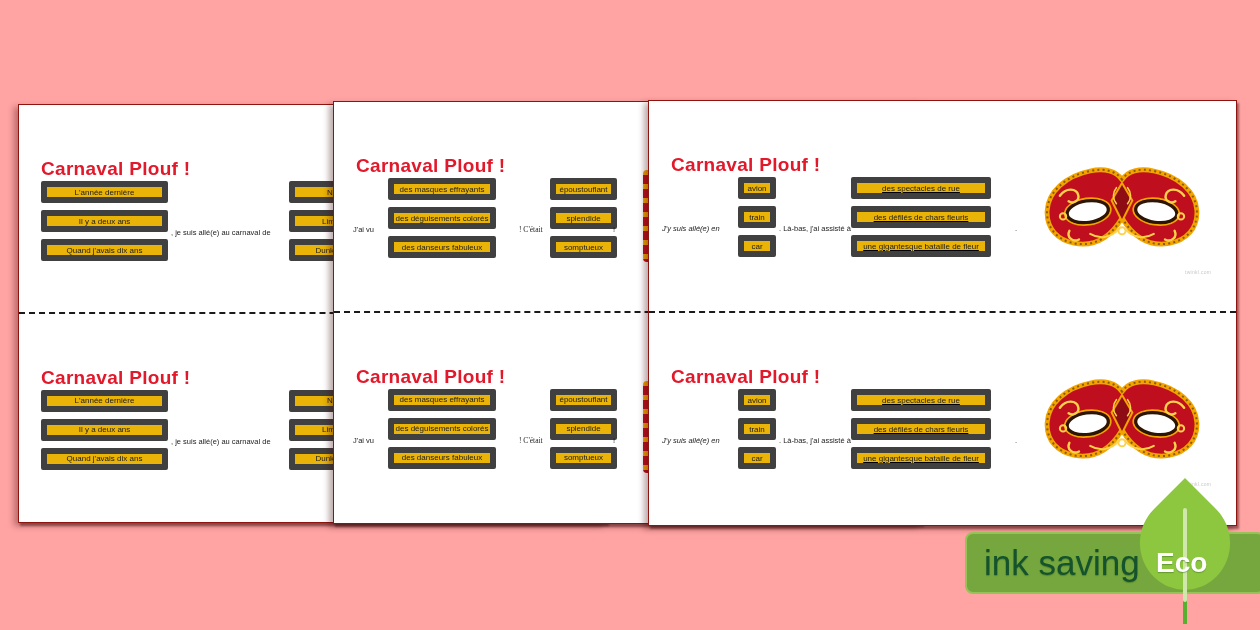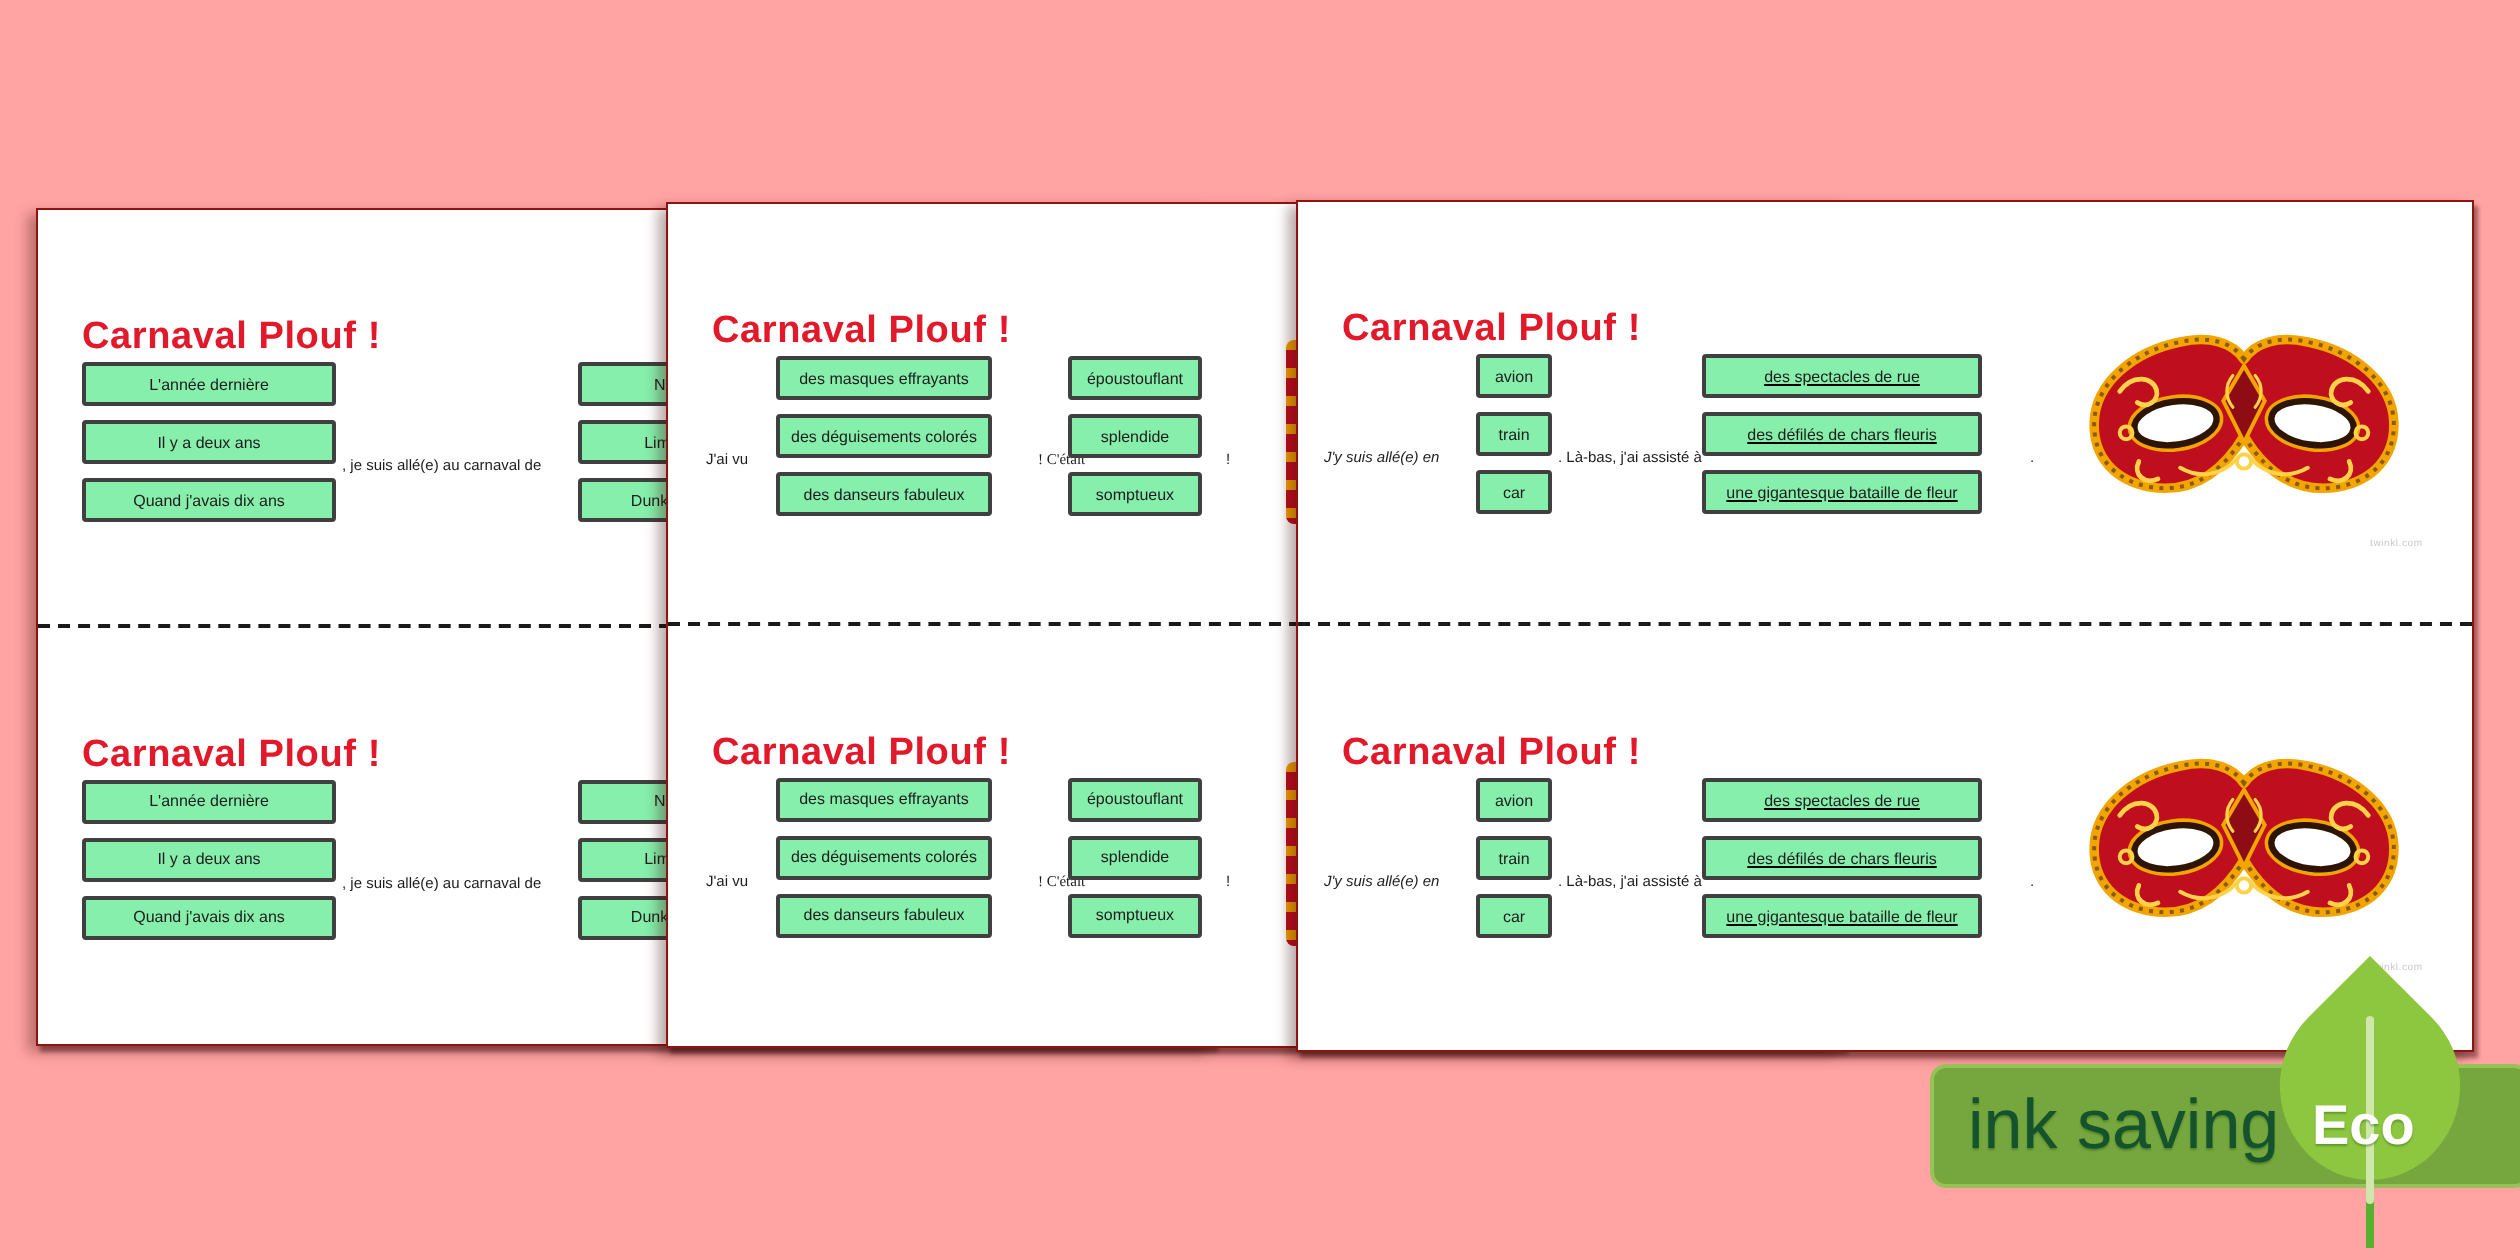--- a/index.html
+++ b/index.html
@@ -26,40 +26,40 @@
   .card.bottom { top:50%; }
 
   .title {
     position:absolute; left:22px; top:30px;
     font-size:19px; font-weight:bold; letter-spacing:0.3px;
     color:#e2182b; white-space:nowrap;margin-top:23px;
   }
 
   .col { position:absolute; top:76px; display:flex; flex-direction:column; gap:7px; }
   .opt {
-    height:22px; background:#86efac;
-    border:2px solid #404040; border-radius:2px;
+    height:22px; background:#eab308;
+    border:6px solid #404040; border-radius:2px;
     display:flex; align-items:center; justify-content:center;
     font-size:8px; color:#1c1c1c; white-space:nowrap; overflow:hidden;
   }
   .txt {
     position:absolute; top:110px; line-height:12px;
     font-size:7.5px; color:#1c1c1c; white-space:nowrap;margin-top:12px;
   }
 
   
   #page1 .time-col { left:22px;  width:127px; }
   #page1 .p1-connector { left:152px; }
   #page1 .city-col { left:270px; width:92px; }
 
   
   #page2 .p2-lead { left:19px;text-align:right; }
   #page2 .sight-col { left:54px; width:108px; }
   #page2 .p2-connector { left:185px;font-family:Liberation Serif, serif; }
-  #page2 .adj-col { left:200px; width:67px; }
+  #page2 .adj-col { left:216px; width:67px; }
   #page2 .p2-end { left:279px; }
   #page2 .mask-sliver {
     position:absolute; left:309px; top:68px; width:9px; height:92px;
     border-radius:4px 0 0 4px;
     background:repeating-linear-gradient(180deg,#f2a400 0 5px,#bf0f1e 5px 14px);
   }
 
   
   #page3 .p3-lead { left:13px;font-style:italic; }
   #page3 .transport-col { left:89px; width:38px; }

